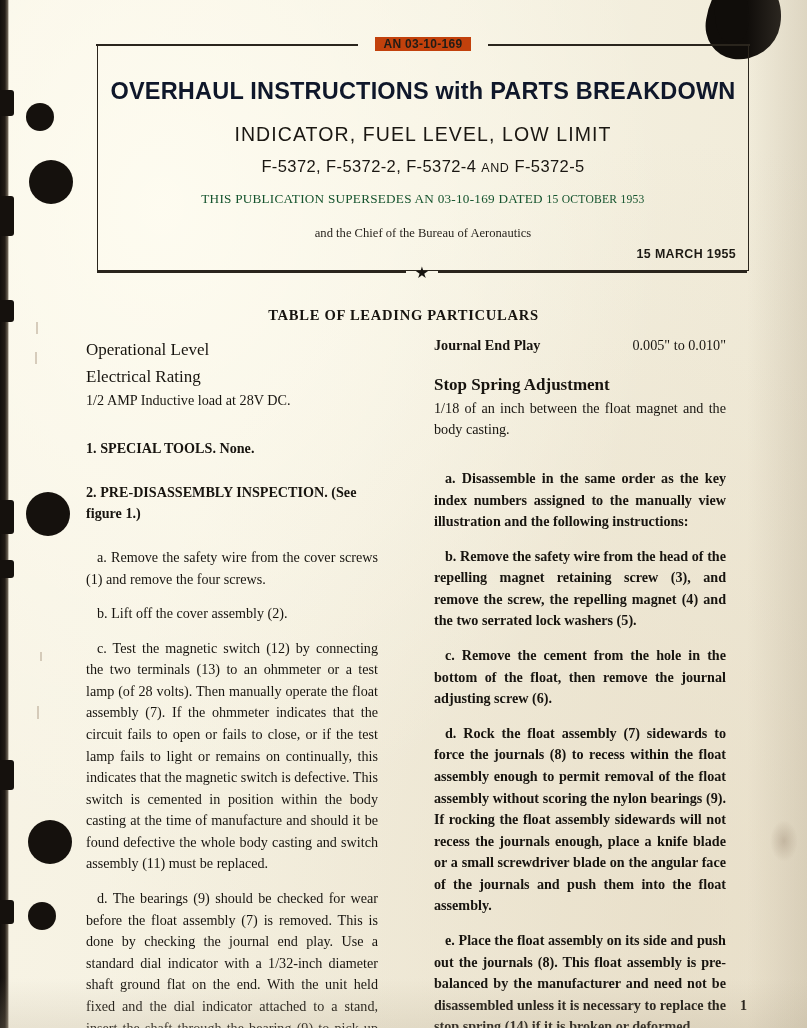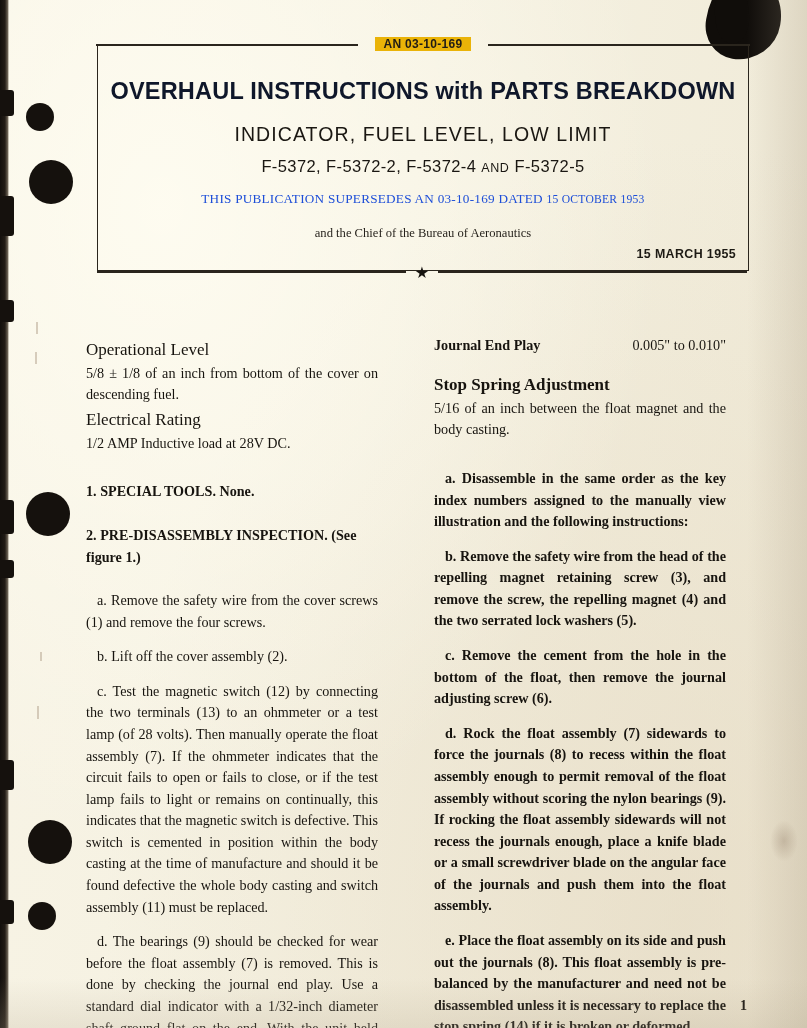--- a/index.html
+++ b/index.html
@@ -108,21 +108,21 @@
     left: 0; right: 0;
     top: -9px;
     text-align: center;
     font-family: "Liberation Sans", "DejaVu Sans", sans-serif;
     font-weight: bold;
     font-size: 12px;
     letter-spacing: 0.3px;
     color: #201c16;
   }
   .doc-number span {
-    background: #eab308;
+    background: #c2410c;
     padding: 0 9px;
   }
 
   .title-main {
     margin-top: 32px;
     text-align: center;
     font-family: "Liberation Sans", "DejaVu Sans", sans-serif;
     font-weight: bold;
     font-size: 23.5px;
     letter-spacing: 0.2px;
@@ -154,21 +154,21 @@
     font-family: "Liberation Sans", "DejaVu Sans", sans-serif;
     font-size: 16.5px;
     letter-spacing: 0.6px;
     color: #1a1712;
   }
   .supersedes {
     margin-top: 15px;
     text-align: center;
     font-size: 13.2px;
     letter-spacing: 0.25px;
-    color: #1d4ed8;
+    color: #14532d;
   }
   .supersedes .dt { font-size: 11.6px; }
   .published {
     margin-top: 18px;
     text-align: center;
     font-size: 12.6px;
     line-height: 1.42;
     color: #231f19;
   }
   .pub-date {
@@ -345,28 +345,28 @@
 
     <div class="pub-date">15 MARCH 1955</div>
   </div>
 
   <div class="star-divider">
     <div class="rule"></div>
     <div class="star">★</div>
     <div class="rule"></div>
   </div>
 
+  <div class="particulars-heading">TABLE OF LEADING PARTICULARS</div>
 
   <div class="columns">
 
     <div class="col">
 
       <div class="spec-block">
         <div class="spec-name">Operational Level</div>
-        <div class="spec-body">5/8 ± 1/8 of an inch from bottom of the cover on descending fuel.</div>
       </div>
       <div class="spec-block">
         <div class="spec-name">Electrical Rating</div>
         <div class="spec-body">1/2 AMP Inductive load at 28V DC.</div>
       </div>
 
       <div class="gap-lg"></div>
 
       <p class="para heading-para">1.  SPECIAL TOOLS.  None.</p>
       <div class="gap-sm"></div>
@@ -385,21 +385,21 @@
         <div class="spec-value-row">
           <span>Journal End Play</span>
           <span class="val">0.005" to 0.010"</span>
         </div>
       </div>
 
       <div class="gap-md"></div>
 
       <div class="spec-block">
         <div class="spec-name bold">Stop Spring Adjustment</div>
-        <div class="spec-body">5/16 of an inch between the float magnet and the body casting.</div>
+        <div class="spec-body">1/18 of an inch between the float magnet and the body casting.</div>
       </div>
 
       <div class="gap-lg"></div>
 
       <p class="para indent bold">a.  Disassemble in the same order as the key index numbers assigned to the manually view illustration and the following instructions:</p>
       <p class="para indent bold">b.  Remove the safety wire from the head of the repelling magnet retaining screw (3), and remove the screw, the repelling magnet (4) and the two serrated lock washers (5).</p>
       <p class="para indent bold">c.  Remove the cement from the hole in the bottom of the float, then remove the journal adjusting screw (6).</p>
       <p class="para indent bold">d.  Rock the float assembly (7) sidewards to force the journals (8) to recess within the float assembly enough to permit removal of the float assembly without scoring the nylon bearings (9).  If rocking the float assembly sidewards will not recess the journals enough, place a knife blade or a small screwdriver blade on the angular face of the journals and push them into the float assembly.</p>
       <p class="para indent bold">e.  Place the float assembly on its side and push out the journals (8).  This float assembly is pre-balanced by the manufacturer and need not be disassembled unless it is necessary to replace the stop spring (14) if it is broken or deformed.</p>
 

